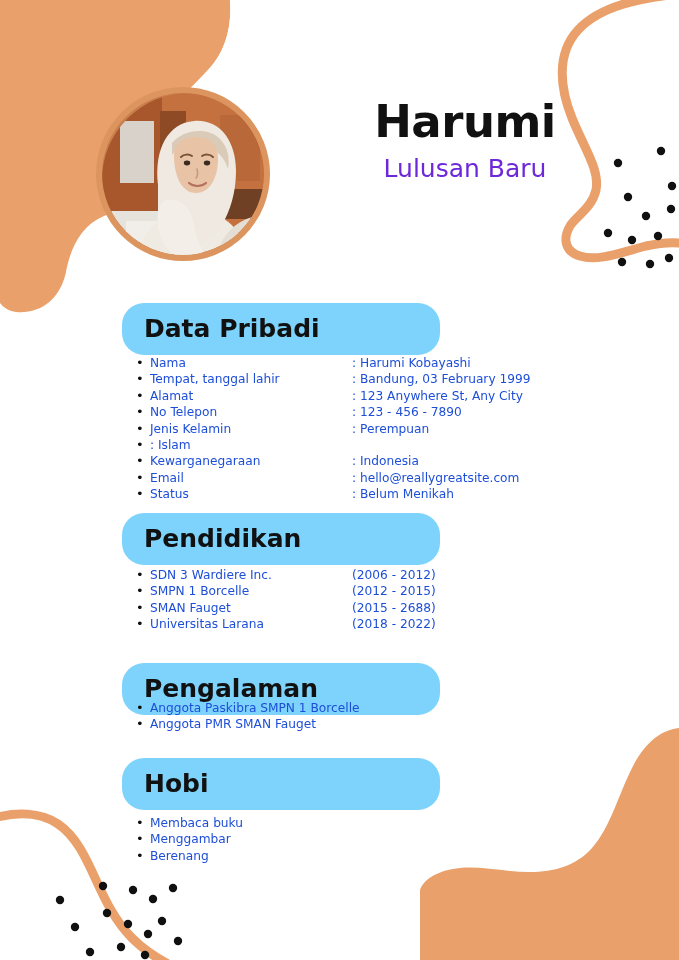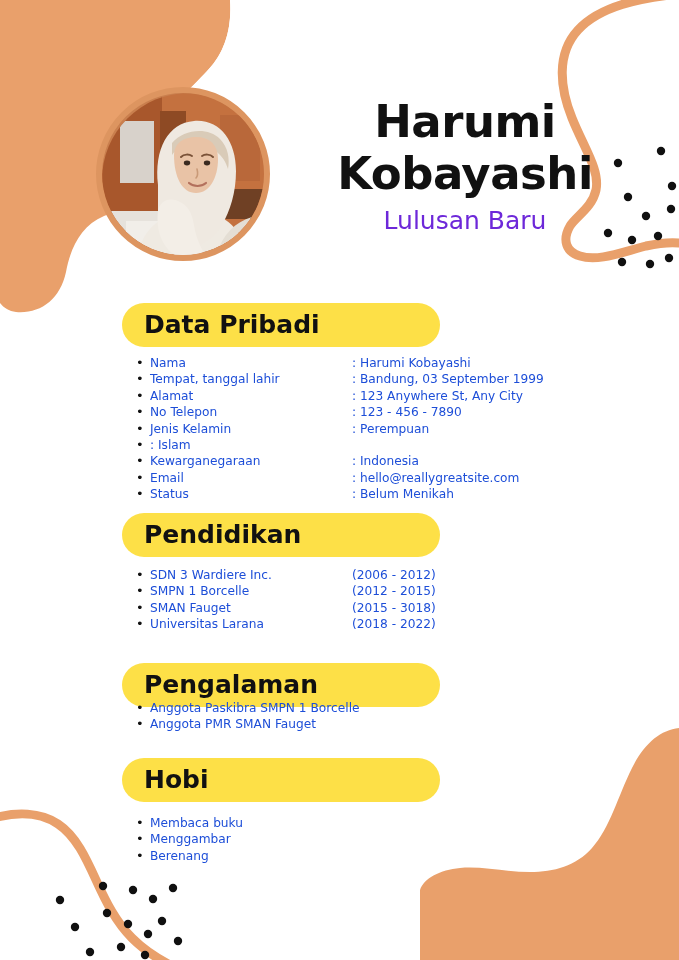--- a/index.html
+++ b/index.html
@@ -74,22 +74,22 @@
   .content{
     position:absolute;
     left:0;top:0;
     width:679px;height:960px;
     z-index:4;
   }
   .pill{
     position:absolute;
     left:122px;
     width:318px;
-    height:44px;
-    background:#fde047;
+    height:52px;
+    background:#7dd3fc;
     border-radius:22px;
     box-sizing:border-box;
   }
   .pill-label{
     position:absolute;
     left:22px;top:50%;
     transform:translateY(-50%);
     font-family:"DejaVu Sans", sans-serif;
     font-weight:bold;
     font-size:25px;
@@ -266,39 +266,38 @@
             <circle cx="140" cy="150" r="3" fill="#8aa6bf"></circle>
             <circle cx="150" cy="162" r="2.4" fill="#8aa6bf"></circle>
             <circle cx="132" cy="166" r="2.2" fill="#8aa6bf"></circle>
           </g>
         </svg>
       </div>
     </div>
 
     <div class="name-block">
       <div class="name-line">Harumi</div>
-      <div class="name-line">Kobayashi</div>
       <div class="subtitle">Lulusan Baru</div>
     </div>
   </div>
 
   <div class="content" id="sections-root">
       <div class="pill" style="top: 303px;">
         <div class="pill-label">Data Pribadi</div>
       </div>
       <div class="rows two-col" style="top: 355px;">
         <div class="row">
           <span class="bullet"></span>
           <span class="k">Nama</span>
           <span class="v">: Harumi Kobayashi</span>
         </div>
         <div class="row">
           <span class="bullet"></span>
           <span class="k">Tempat, tanggal lahir</span>
-          <span class="v">: Bandung, 03 September 1999</span>
+          <span class="v">: Bandung, 03 February 1999</span>
         </div>
         <div class="row">
           <span class="bullet"></span>
           <span class="k">Alamat</span>
           <span class="v">: 123 Anywhere St, Any City</span>
         </div>
         <div class="row">
           <span class="bullet"></span>
           <span class="k">No Telepon</span>
           <span class="v">: 123 - 456 - 7890</span>
@@ -338,21 +337,21 @@
           <span class="v">(2006 - 2012)</span>
         </div>
         <div class="row">
           <span class="bullet"></span>
           <span class="k">SMPN 1 Borcelle</span>
           <span class="v">(2012 - 2015)</span>
         </div>
         <div class="row">
           <span class="bullet"></span>
           <span class="k">SMAN Fauget</span>
-          <span class="v">(2015 - 3018)</span>
+          <span class="v">(2015 - 2688)</span>
         </div>
         <div class="row">
           <span class="bullet"></span>
           <span class="k">Universitas Larana</span>
           <span class="v">(2018 - 2022)</span>
         </div>
       </div>
       <div class="pill" style="top: 643px; margin-top: 20px;">
         <div class="pill-label">Pengalaman</div>
       </div>

